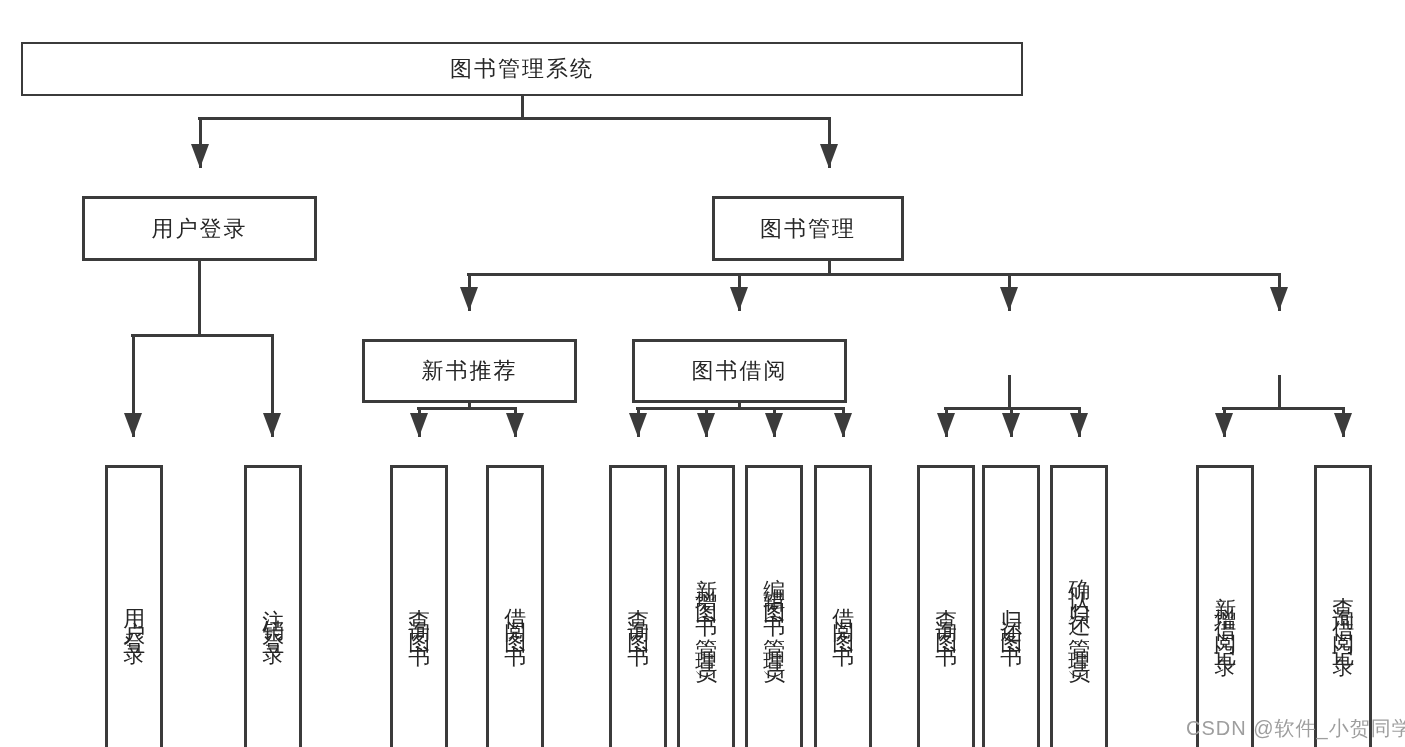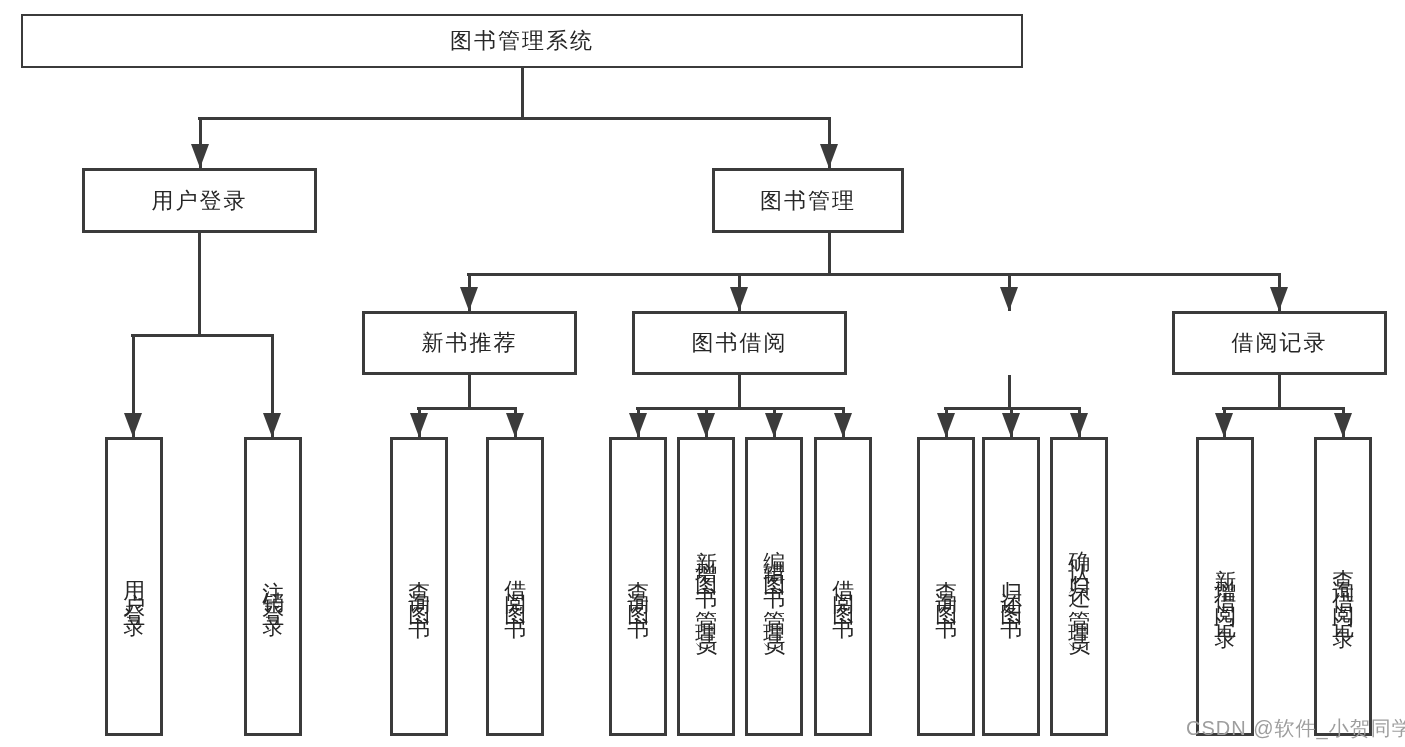--- a/index.html
+++ b/index.html
@@ -10,20 +10,21 @@
     font-family:"Liberation Sans","DejaVu Sans",sans-serif;
     overflow:hidden;
   }
   .box{
     position:absolute;
     box-sizing:border-box;
     border:3px solid #3b3b3b;
     background:#ffffff;
     display:flex;align-items:center;justify-content:center;
     color:#262626;
+    margin-top:28px;
   }
   .box.root{border-width:2px;}
   .box .hlabel{
     font-size:22px;letter-spacing:2px;white-space:nowrap;
   }
   .box.leaf .vlabel{
     writing-mode:vertical-rl;
     text-orientation:upright;
     font-size:22px;
     letter-spacing:12px;
@@ -118,23 +119,20 @@
   <div class="box" style="left:712px;top:168px;width:192px;height:65px;">
     <span class="hlabel">图书管理</span>
   </div>
 
   <div class="box" style="left:362px;top:311px;width:215px;height:64px;">
     <span class="hlabel">新书推荐</span>
   </div>
   <div class="box" style="left:632px;top:311px;width:215px;height:64px;">
     <span class="hlabel">图书借阅</span>
   </div>
-  <div class="box" style="left:1172px;top:311px;width:215px;height:64px;">
-    <span class="hlabel">借阅记录</span>
-  </div>
 
   <div class="box leaf" style="left:105px;top:437px;width:58px;height:299px;">
     <span class="vlabel">用户登录</span>
   </div>
   <div class="box leaf" style="left:244px;top:437px;width:58px;height:299px;">
     <span class="vlabel">注销登录</span>
   </div>
 
   <div class="box leaf" style="left:390px;top:437px;width:58px;height:299px;">
     <span class="vlabel">查询图书</span>

